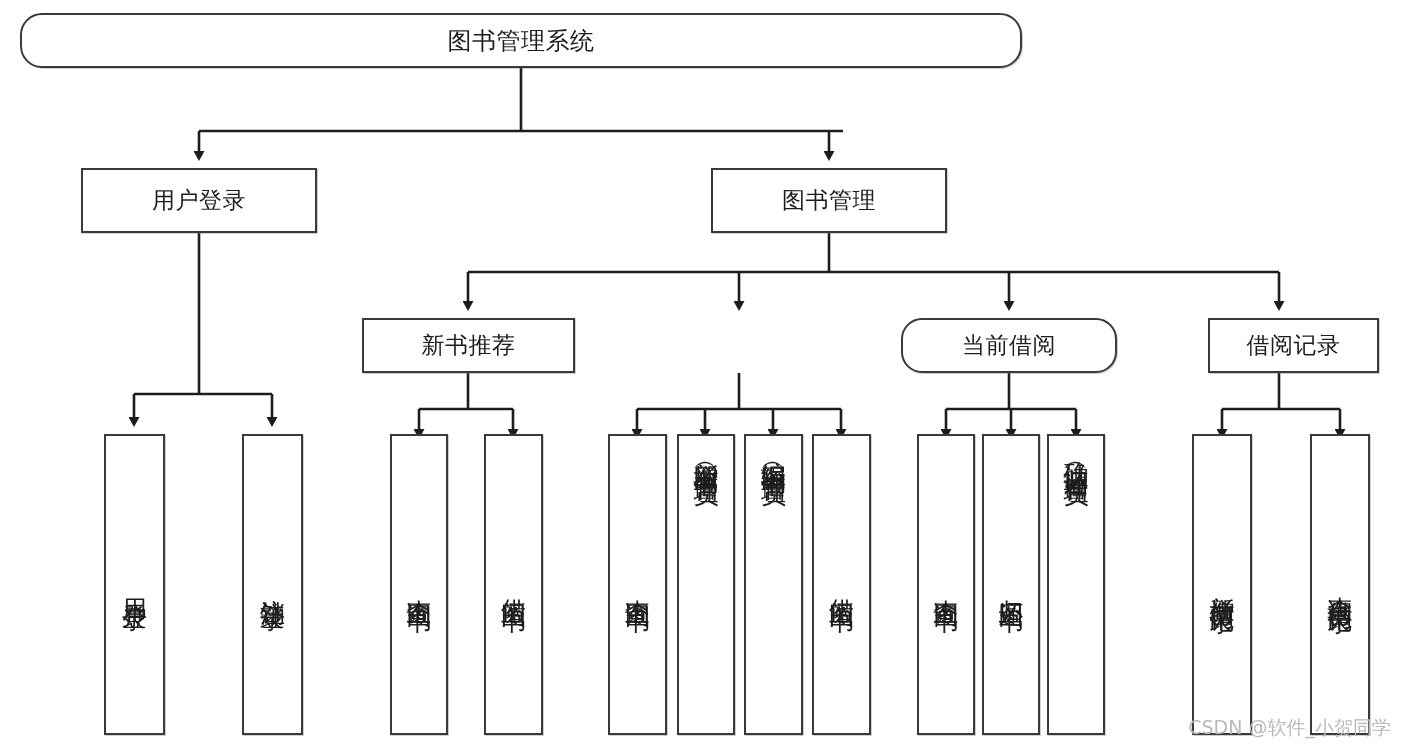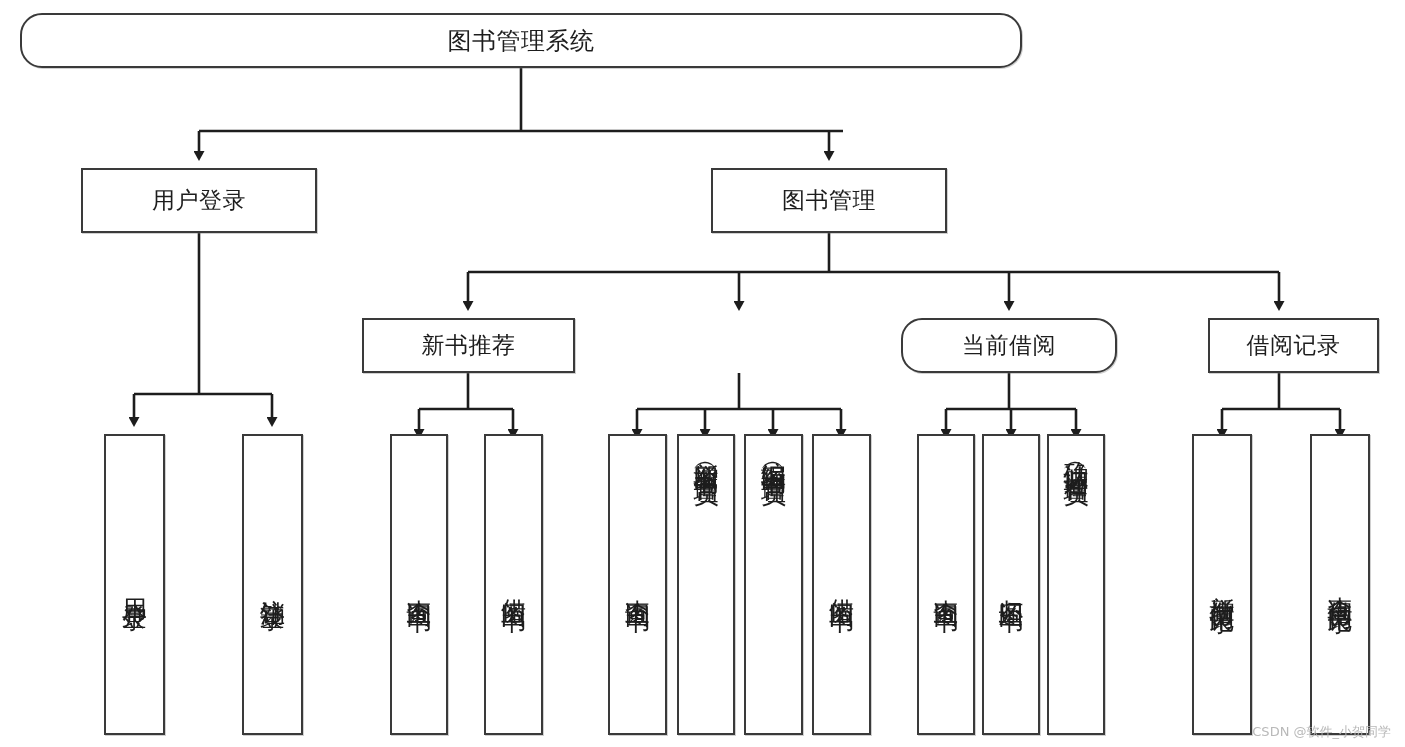--- a/index.html
+++ b/index.html
@@ -66,21 +66,21 @@
     letter-spacing: 3px;
   }
   .node.vert.centered {
     align-items: center;
     padding-top: 0;
   }
   .watermark {
     position: absolute;
     right: 14px;
     bottom: 6px;
-    font-size: 13px;
+    font-size: 19px;
     color: #b9b9b9;
     white-space: nowrap;
     font-family: "DejaVu Sans", "Liberation Sans", sans-serif;
     margin-left: 28px;
   }
 </style>
 </head>
 <body>
 
 <div id="diagram">

